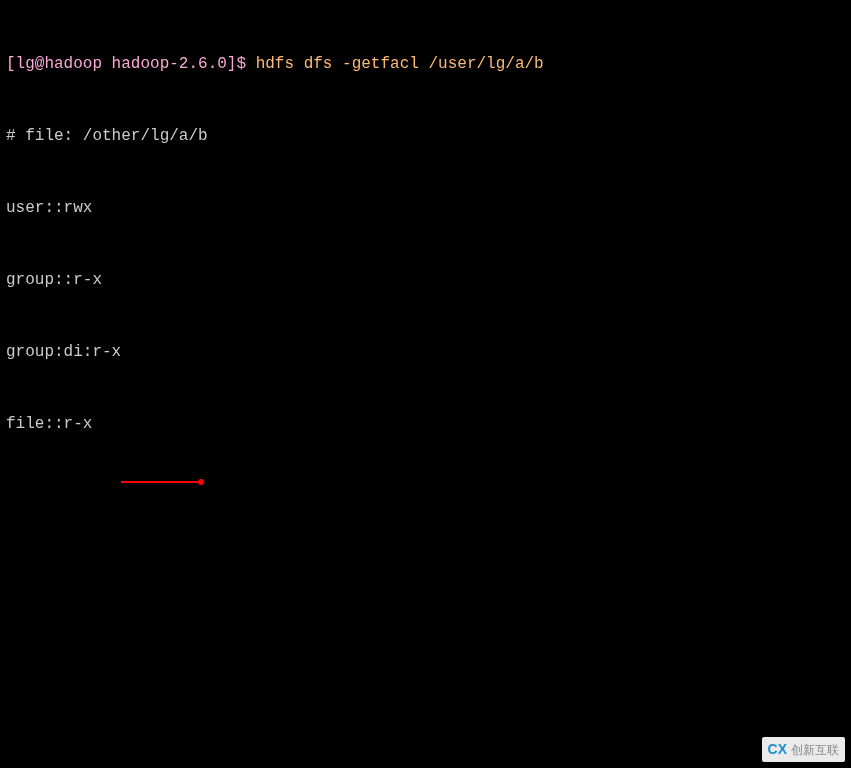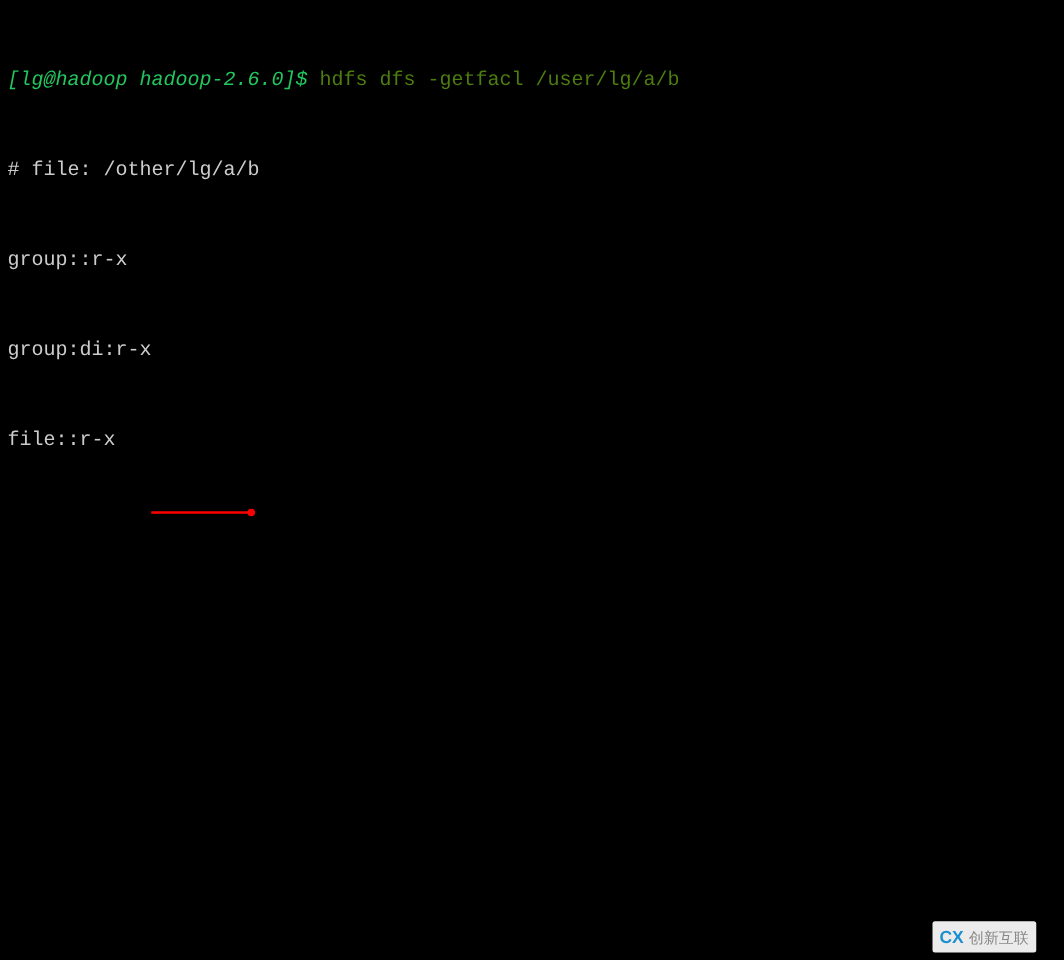--- a/index.html
+++ b/index.html
@@ -12,40 +12,40 @@
     color: #ccc;
     width: 851px;
     height: 768px;
     overflow: hidden;
     position: relative;
   }
   .terminal {
     padding: 4px 6px;
     white-space: pre;
   }
-  .prompt { color: #22c55e; font-style: italic; }
-  .cmd { color: #4d7c0f; }
+  .prompt { color: #f9a8d4; }
+  .cmd { color: #fdba74; }
   .line { position: relative; }
   .underline {
     position: absolute;
     height: 2px;
     background: #f00;
     bottom: 1px;
   }
   .dot {
     position: absolute;
     width: 6px;
     height: 6px;
     background: #f00;
     border-radius: 50%;
     bottom: -1px;
   }
   .watermark {
     position: absolute;
-    right: 22px;
+    right: 6px;
     bottom: 6px;
     background: rgba(255,255,255,0.92);
     color: #888;
     font-family: "Microsoft YaHei", sans-serif;
     font-size: 12px;
     padding: 2px 6px;
     border-radius: 2px;
     display: flex;
     align-items: center;
     gap: 4px;
@@ -55,20 +55,21 @@
     font-weight: bold;
     font-size: 14px;
   }
 </style>
 </head>
 <body>
 
 <div class="terminal">
   <div class="line"><span class="prompt">[lg@hadoop hadoop-2.6.0]$ </span><span class="cmd">hdfs dfs -getfacl /user/lg/a/b</span></div>
   <div class="line"># file: /other/lg/a/b</div>
+  <div class="line">user::rwx</div>
   <div class="line">group::r-x</div>
   <div class="line">group:di:r-x</div>
   <div class="line">file::r-x</div>
   <div class="line"><span class="underline" style="left:115px;width:80px"></span><span class="dot" style="left:192px"></span></div>
   
   
   
   
   
   

